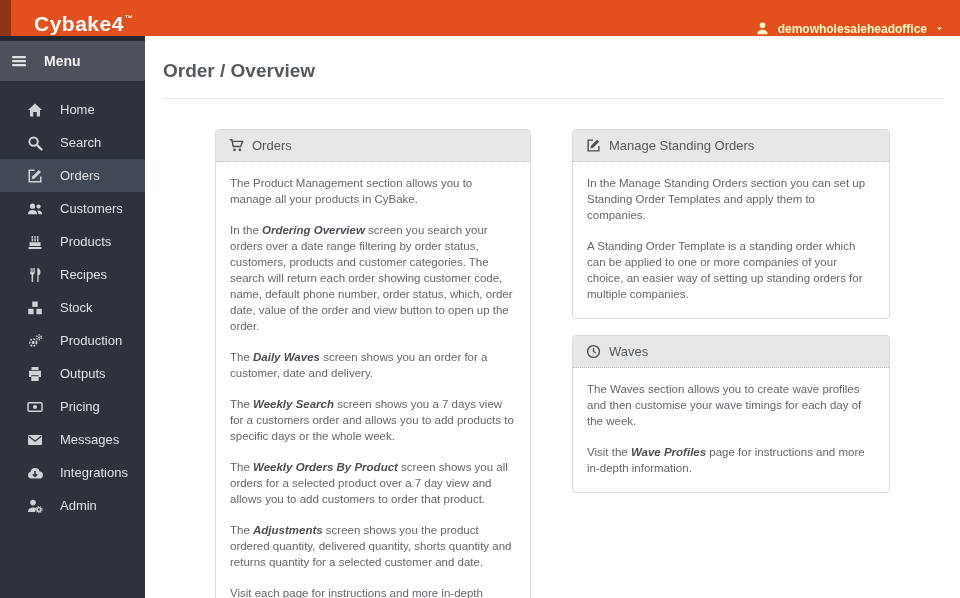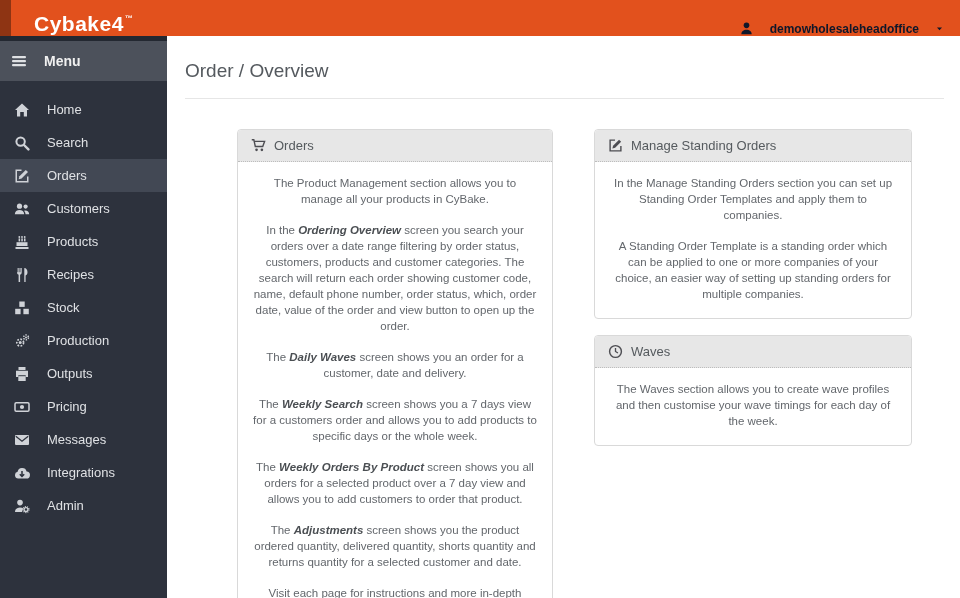--- a/index.html
+++ b/index.html
@@ -7,63 +7,63 @@
     font-family:"Liberation Sans", sans-serif; background:#fff; }
 
   
   .topbar { position:relative; height:36px; background:#e2511d;
     display:flex; align-items:flex-end; justify-content:space-between; }
   .logo-accent { position:absolute; left:0; top:0; width:11px; height:100%;
     background:#8e3413; }
   .logo { margin-left:34px; color:#fff; font-size:21px; font-weight:bold;
     letter-spacing:.5px; display:flex; align-items:flex-start; }
   .logo sup { font-size:8px; margin-top:2px; margin-left:1px; }
-  .userbox { display:flex; align-items:center; gap:16px; margin-right:16px;
-    color:#0f172a; font-size:12px; font-weight:bold; cursor:pointer; }
+  .userbox { display:flex; align-items:center; gap:8px; margin-right:16px;
+    color:#fef9c3; font-size:12px; font-weight:bold; cursor:pointer; }
   .userbox .icon { width:15px; height:15px; }
   .userbox .caret { width:9px; height:9px; }
 
   
   .shell { display:flex; height:562px; }
-  .sidebar { width:167px; background:#2d323d; border-top:5px solid #232831;
+  .sidebar { width:145px; background:#2d323d; border-top:5px solid #232831;
     flex-shrink:0; color:#dfe1e4; }
   .menu-head { height:40px; background:#4c515b; display:flex;
     align-items:center; padding-left:11px; cursor:pointer; }
   .menu-head .icon { width:16px; height:16px; }
   .menu-head .menu-label { margin-left:17px; font-size:14px; font-weight:bold;
     color:#f0f0f0; }
   .side-nav { padding-top:12px; }
   .side-item { height:33px; display:flex; align-items:center;
-    padding-left:14px; cursor:pointer; }
+    padding-left:27px; cursor:pointer; }
   .side-item.active { background:#424854; }
   .side-item .icon { width:16px; height:16px; color:#cfd2d7; }
   .side-label { margin-left:17px; font-size:13px; color:#dfe1e4; }
 
   .icon { display:inline-flex; }
   .icon svg { width:100%; height:100%; fill:currentColor; }
 
   
   .main { flex:1; background:#fff; padding:16px 16px 0 18px; overflow:hidden; }
-  .page-title { font-size:19px; font-weight:normal; color:#54595e;
+  .page-title { font-size:19px; font-weight:bold; color:#54595e;
     margin:8px 0 16px 0; }
   .title-rule { border:none; border-top:1px solid #e6e6e6; margin:0 0 30px 0; }
 
   .cards-row { display:flex; gap:41px; padding-left:52px; }
   .col { display:flex; flex-direction:column; gap:16px; }
   .col-left { width:316px; }
   .col-right { width:318px; }
 
   .card { border:1px solid #d9d9d9; border-radius:4px; background:#fff; }
   .card-header { background:#e7e7e7; border-bottom:1px dotted #bdbdbd;
     border-radius:4px 4px 0 0; padding:8px 13px; display:flex;
     align-items:center; gap:8px; font-size:13px; color:#555a5e; }
   .card-header .icon { width:15px; height:15px; color:#4d4d52; }
   .card-body { padding:13px 14px 1px 14px; }
   .card-body p { font-size:11.5px; line-height:16px; color:#63676c;
-    margin:0 0 15px 0;text-align:center; }
+    margin:0 0 15px 0; }
   .card-body b { color:#4b4f53;font-style:italic; }
 </style>
 </head>
 <body>
 
 <header class="topbar">
   <span class="logo-accent"></span>
   <div class="logo">
     <span>Cybake4</span>
     <sup>™</sup>
@@ -282,18 +282,19 @@
             <span class="icon card-icon">
                 <svg viewBox="0 0 16 16">
                   <circle cx="8" cy="8" r="6.3" fill="none" stroke="currentColor" stroke-width="1.5"></circle>
                   <path d="M8 4.2V8l2.6 1.6" fill="none" stroke="currentColor" stroke-width="1.4"></path>
                 </svg>
               </span>
             <span class="card-title-text">Waves</span>
           </div>
           <div class="card-body">
               <p><span>The Waves section allows you to create wave profiles and then customise your wave timings for each day of the week.</span></p>
+              <p><span>Visit the </span><b>Wave Profiles</b><span> page for instructions and more in-depth information.</span></p>
             </div>
         </section>
       </div>
     </div>
   </main>
 </div>
 
 </body></html>

